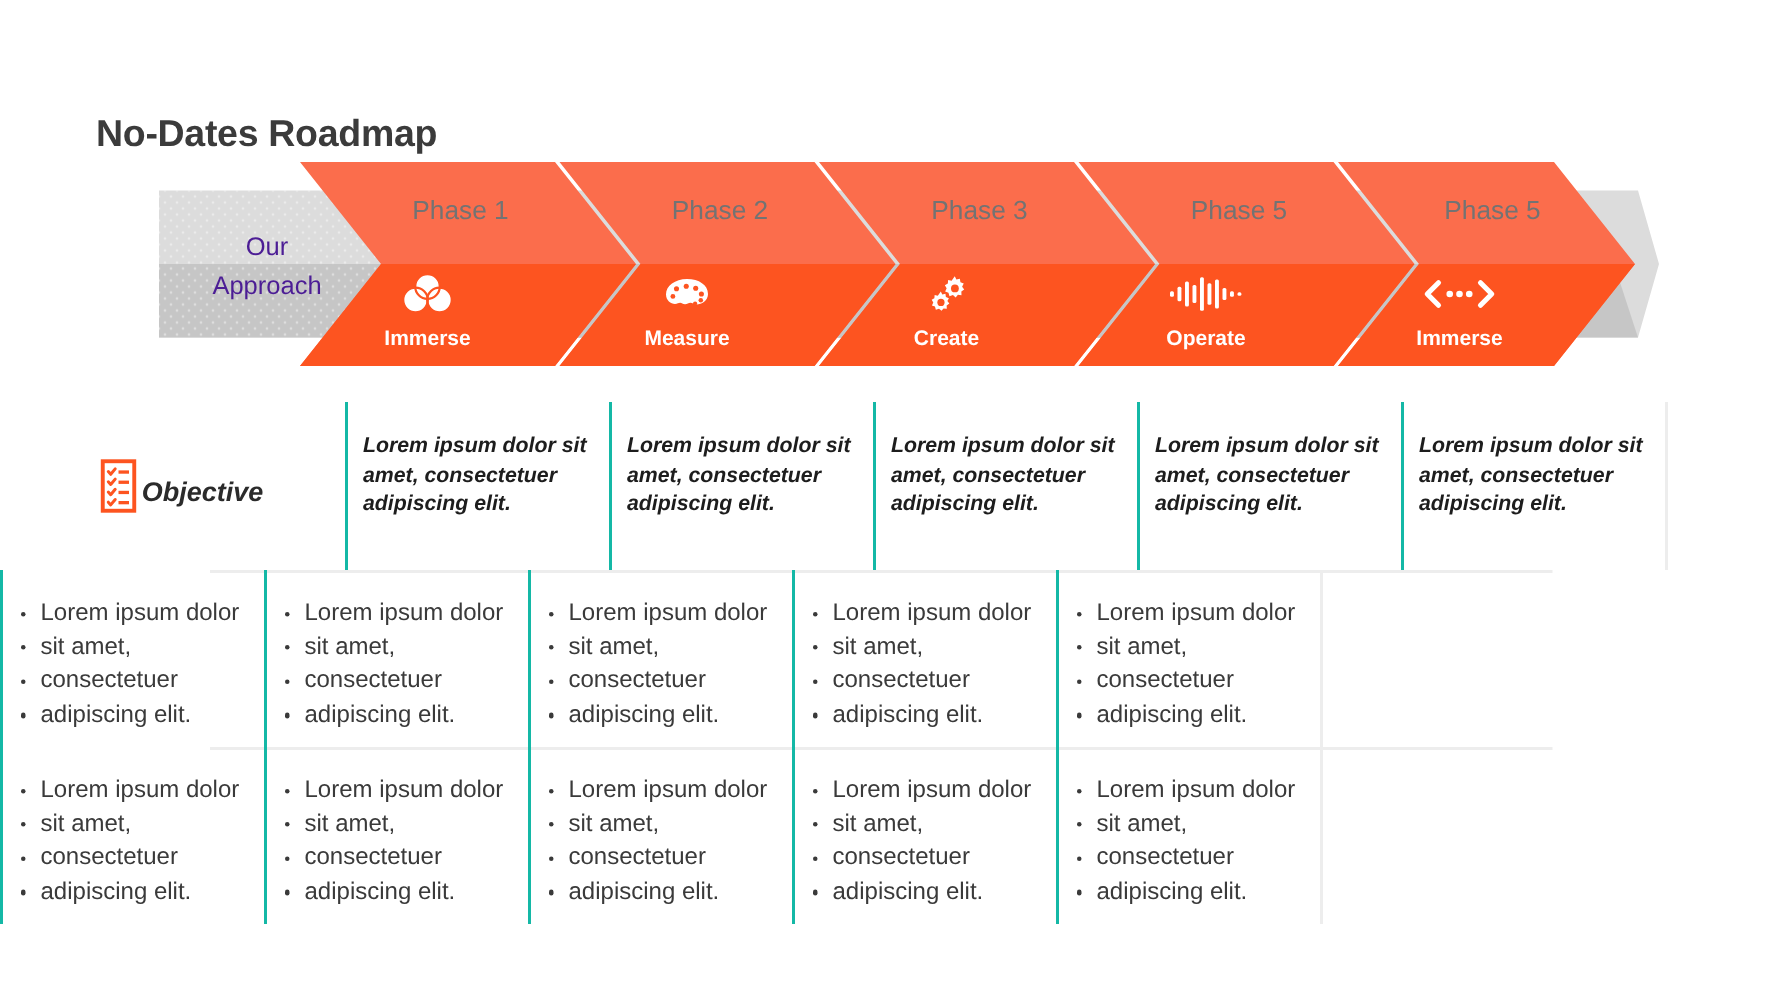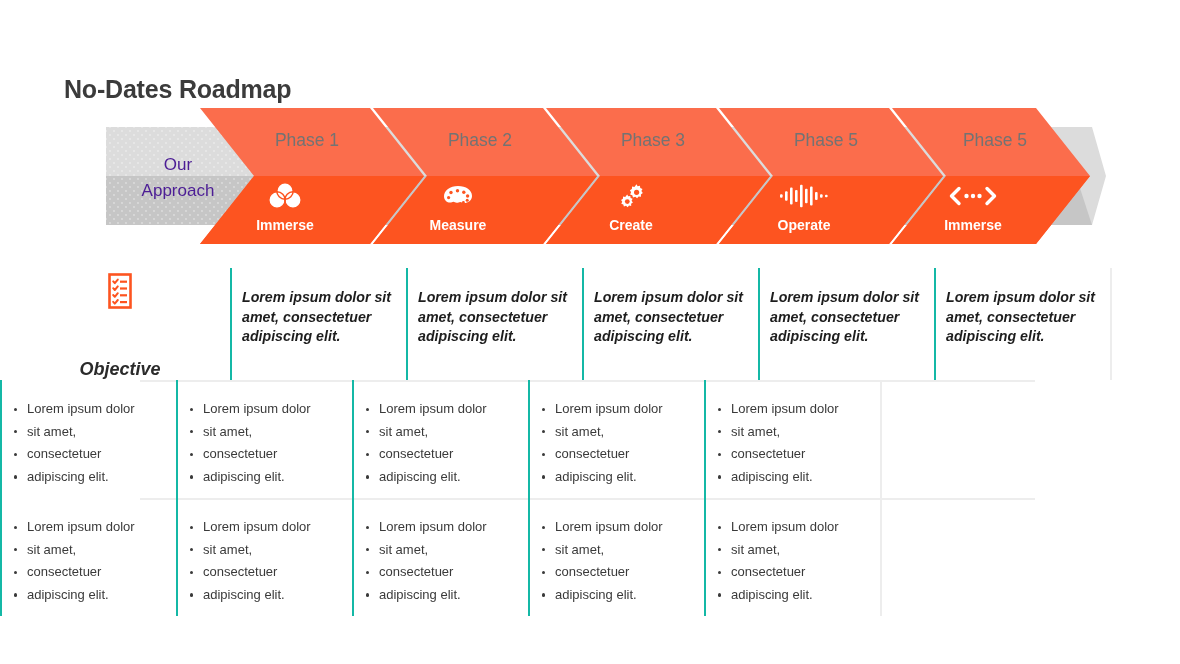--- a/index.html
+++ b/index.html
@@ -107,23 +107,23 @@
     top: 0;
     height: 2px;
     background: #ededed;
   }
 
   .rowhead {
     width: 230px;
     flex: 0 0 230px;
     position: relative;
     display: flex;
-    flex-direction: column;
+    flex-direction: row;
     align-items: center;
-    justify-content: space-between;
+    justify-content: center;
     padding-left: 10px;
     box-sizing: border-box;
   }
   .rowhead .rh-icon {
     height: 46px;
     display: flex;
     align-items: center;
     justify-content: center;
   }
   .rowhead .rh-label {
@@ -154,21 +154,21 @@
     color: #1d1d1d;
     line-height: 19.5px;
   }
 
   ul.bullets {
     margin: 0;
     padding: 0;
     list-style: none;
   }
   ul.bullets li {
-    font-size: 13px;
+    font-size: 16px;
     color: #3a3a3a;
     line-height: 22.6px;
     padding-left: 15px;
     position: relative;
     white-space: nowrap;
   }
   ul.bullets li::before {
     content: "";
     position: absolute;
     left: 2px;

